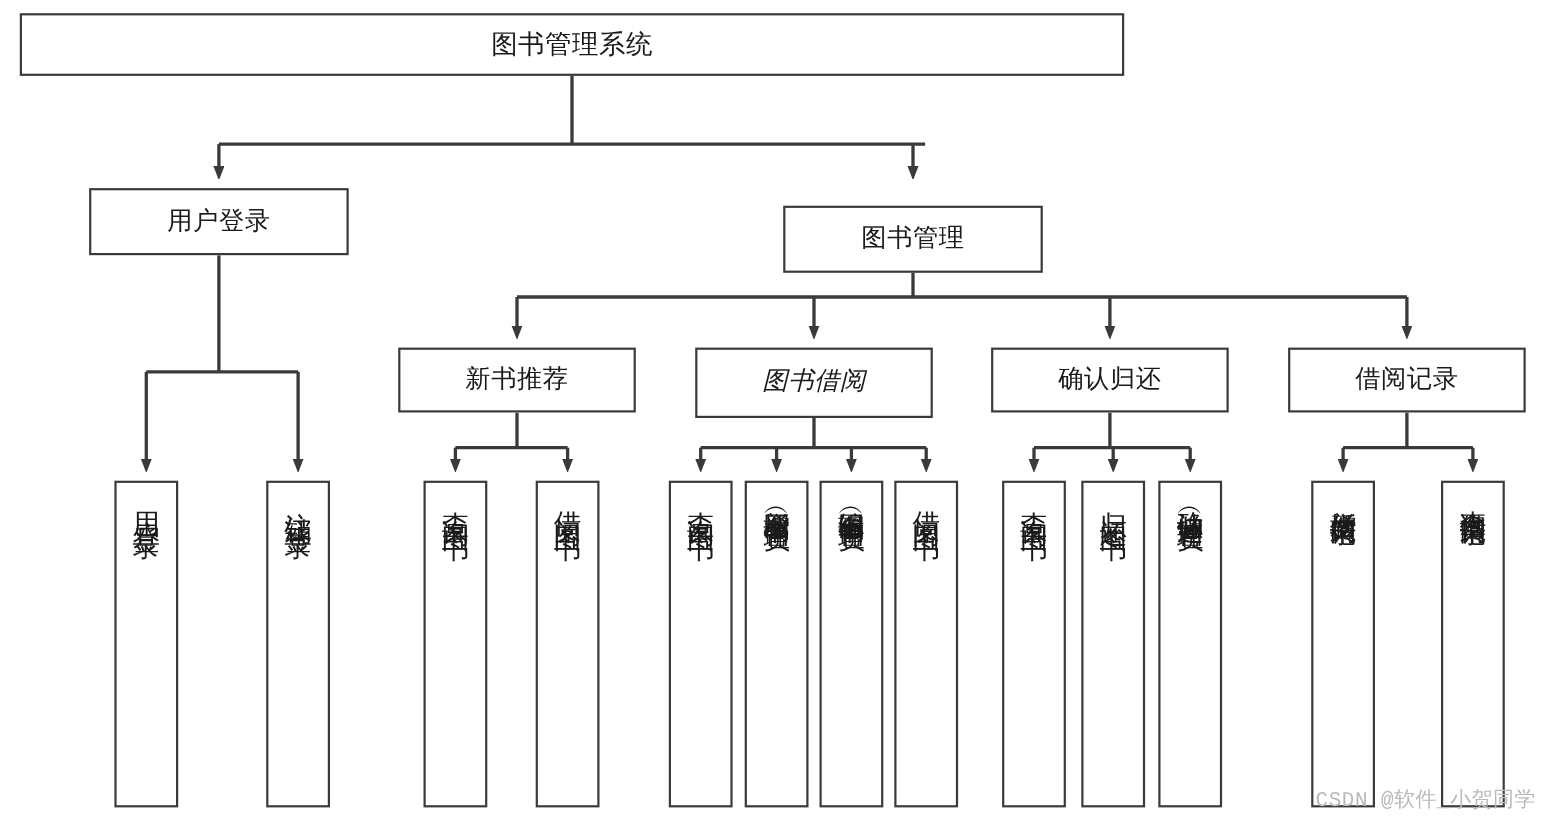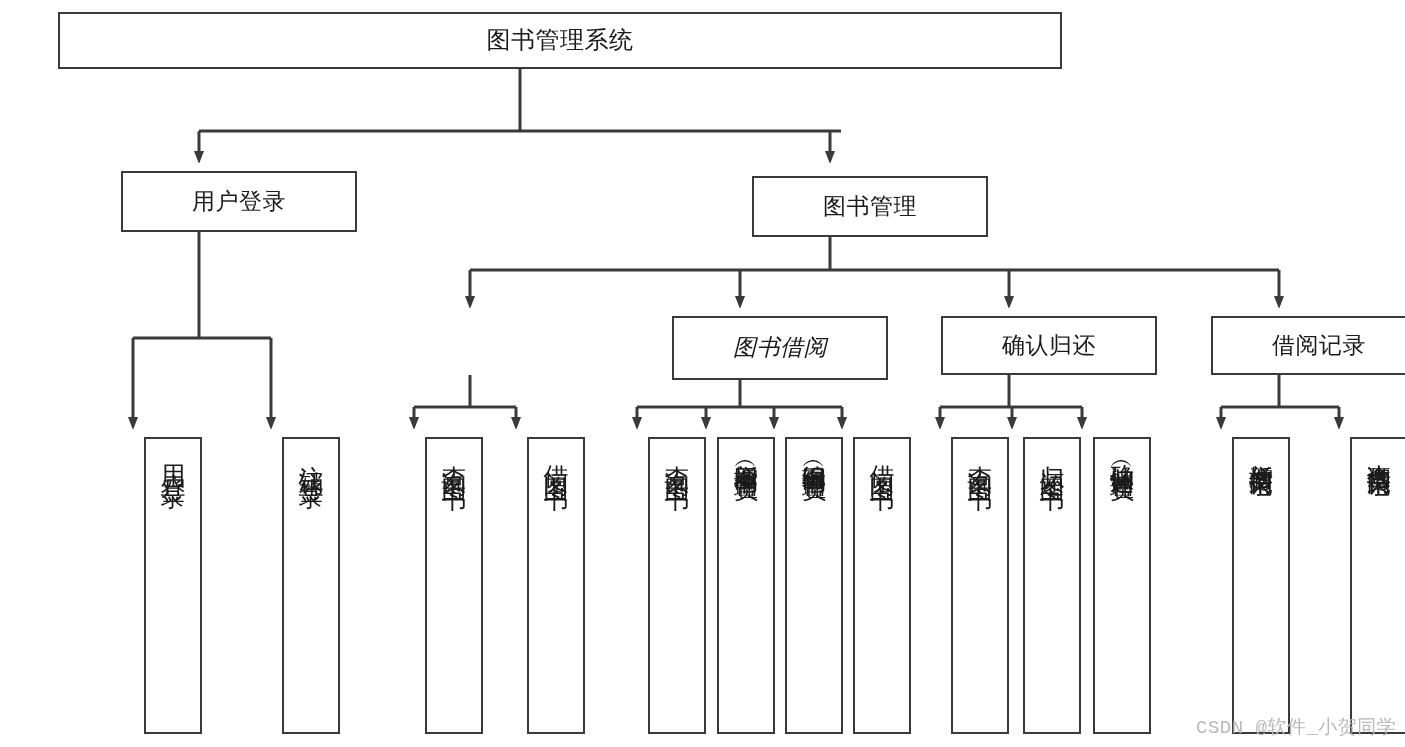--- a/index.html
+++ b/index.html
@@ -23,21 +23,20 @@
   }
   .node{
     position:absolute;
     box-sizing:border-box;
     background:#ffffff;
     border:2px solid #3a3a3a;
     display:flex;
     align-items:center;
     justify-content:center;
     color:#1a1a1a;
-    margin-left:40px;
   }
   .node .lbl{
     display:block;
     text-align:center;
     line-height:1.02;
     letter-spacing:0.5px;
   }
   
   .node.horiz .lbl{
     font-size:23px;
@@ -124,24 +123,27 @@
     </g>
   </svg>
 
   <div class="node horiz root" style="left: 18px; top: 12px; width: 1004px; height: 57px;">
     <span class="lbl">图书管理系统</span>
   </div>
 
   <div class="node horiz" style="left: 81px; top: 171px; width: 236px; height: 61px;">
     <span class="lbl">用户登录</span>
   </div>
-  <div class="node horiz" style="left: 712px; top: 176px; width: 236px; height: 61px;">
+  <div class="node horiz" style="left: 712px; top: 187px; width: 236px; height: 61px;">
     <span class="lbl">图书管理</span>
   </div>
 
+  <div class="node horiz" style="left: 362px; top: 316px; width: 216px; height: 59px;">
+    <span class="lbl">新书推荐</span>
+  </div>
   <div class="node horiz" style="left: 632px; top: 316px; width: 216px; height: 64px; font-style: italic;">
     <span class="lbl">图书借阅</span>
   </div>
   <div class="node horiz" style="left: 901px; top: 316px; width: 216px; height: 59px;">
     <span class="lbl">确认归还</span>
   </div>
   <div class="node horiz" style="left: 1171px; top: 316px; width: 216px; height: 59px;">
     <span class="lbl">借阅记录</span>
   </div>
 

